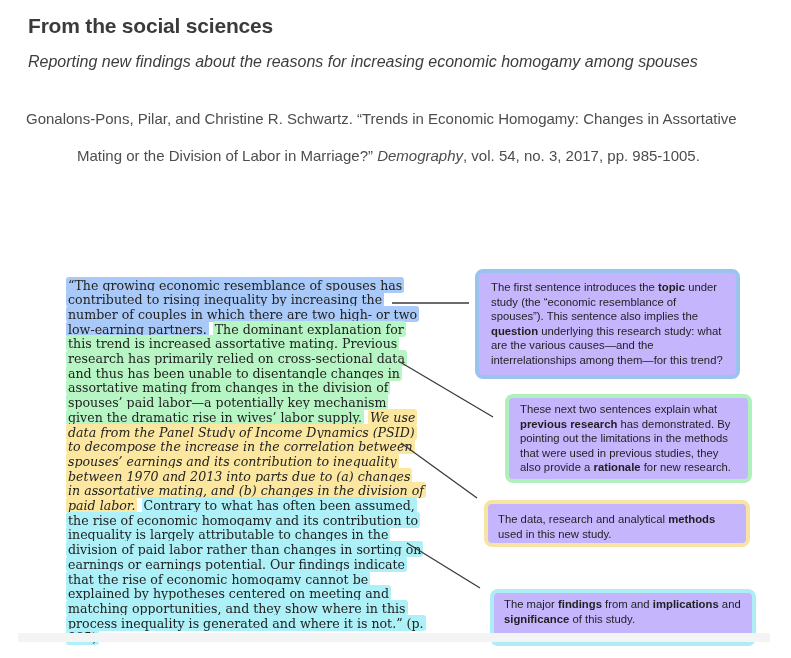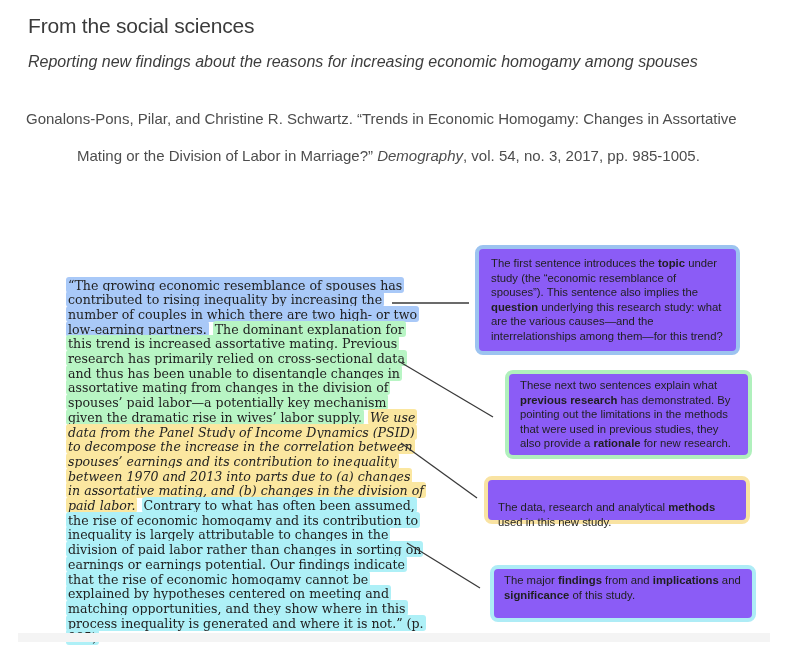--- a/index.html
+++ b/index.html
@@ -9,21 +9,21 @@
     width: 791px;
     height: 658px;
     background: #ffffff;
     overflow: hidden;
     font-family: "Liberation Sans", sans-serif;
   }
   .page-title {
     position: absolute;
     left: 28px; top: 14px;
     font-size: 21px;
-    font-weight: normal;
+    font-weight: bold;
     color: #3b3b3b;
     letter-spacing: -0.2px;
   }
   .page-subtitle {
     position: absolute;
     left: 28px; top: 53px;
     font-size: 16px;
     font-style: italic;
     color: #3d3d3d;
   }
@@ -52,32 +52,33 @@
     border-radius: 3px;
     -webkit-box-decoration-break: clone;
     box-decoration-break: clone;
   }
   .hl-blue   { background: var(--hl-blue); }
   .hl-green  { background: var(--hl-green); }
   .hl-yellow { background: var(--hl-yellow); font-style: italic; }
   .hl-cyan   { background: var(--hl-cyan); }
   .callout {
     position: absolute;
-    background: #8b5cf6;
+    background: #c4b5fd;
     border-style: solid;
     border-width: 4px;
     border-radius: 8px;
     font-size: 11.3px;
     line-height: 14.5px;
     color: #1f1f1f;
+    margin-top: 24px;
   }
   .callout b { font-weight: bold; }
   .box-blue   { left: 475px; top: 245px; width: 265px; height: 110px; border-color: var(--border-blue);  padding: 7px 12px; }
   .box-green  { left: 505px; top: 370px; width: 247px; height: 89px;  border-color: var(--border-green); padding: 4px 11px; }
-  .box-yellow { left: 484px; top: 476px; width: 266px; height: 47px;  border-color: var(--border-yellow);padding: 20px 10px; }
+  .box-yellow { left: 484px; top: 476px; width: 266px; height: 47px;  border-color: var(--border-yellow);padding: 8px 10px; }
   .box-cyan   { left: 490px; top: 565px; width: 266px; height: 57px;  border-color: var(--border-cyan);  padding: 4px 10px; }
   .connectors {
     position: absolute;
     left: 0; top: 0;
     pointer-events: none;
   }
   .connectors line {
     stroke: var(--connector);
     stroke-width: 1.3;
   }

